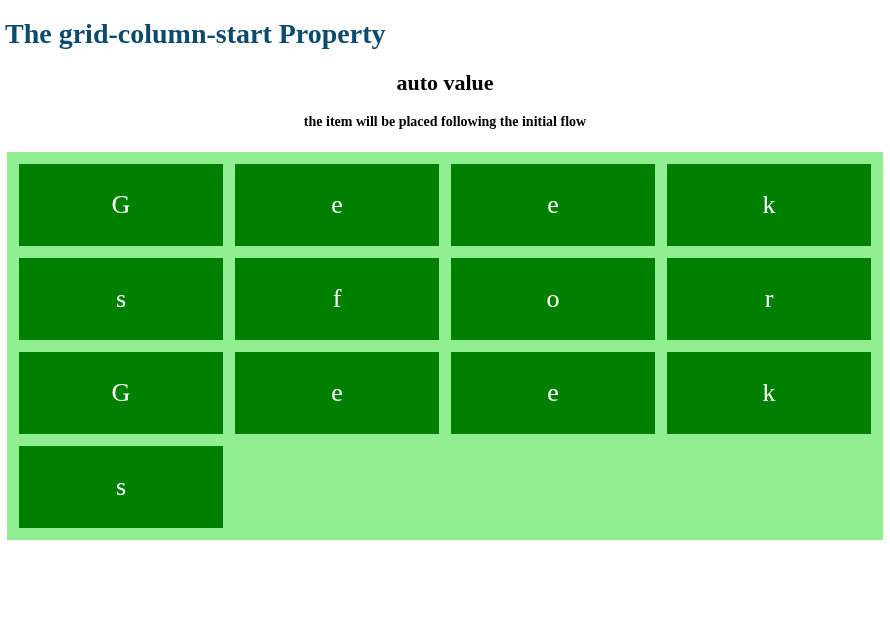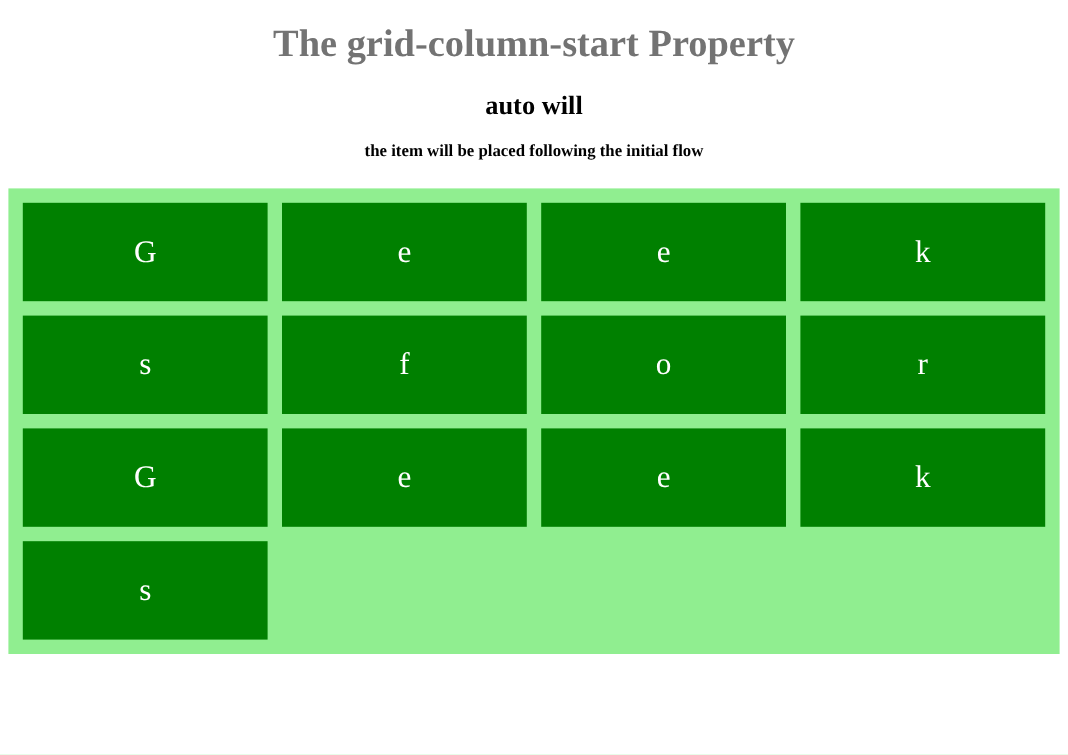--- a/index.html
+++ b/index.html
@@ -10,24 +10,24 @@
     
     body {
       font-family: Georgia, 'Times New Roman', serif;
       background: #ffffff;
       width: 890px;
       height: 629px;
       padding: 10px 5px;
     }
     
     .title {
-      text-align: center;
-      font-size: 32px;
+      text-align: left;
+      font-size: 28px;
       font-weight: bold;
-      color: #737373;
+      color: #0c4a6e;
       margin-top: 8px;
       margin-bottom: 20px;
     }
     
     .subtitle {
       text-align: center;
       font-size: 22px;
       font-weight: bold;
       color: #000000;
       margin-bottom: 18px;
@@ -56,21 +56,21 @@
       font-size: 26px;
       text-align: center;
       padding: 26px 0;
       font-family: Georgia, serif;
     }
   </style>
 </head>
 <body>
 
 <h1 class="title">The grid-column-start Property</h1>
-<h2 class="subtitle">auto will</h2>
+<h2 class="subtitle">auto value</h2>
 <h3 class="description">the item will be placed following the initial flow</h3>
 
 <div class="grid-container">
   <div class="grid-item">G</div>
   <div class="grid-item">e</div>
   <div class="grid-item">e</div>
   <div class="grid-item">k</div>
   <div class="grid-item">s</div>
   <div class="grid-item">f</div>
   <div class="grid-item">o</div>

